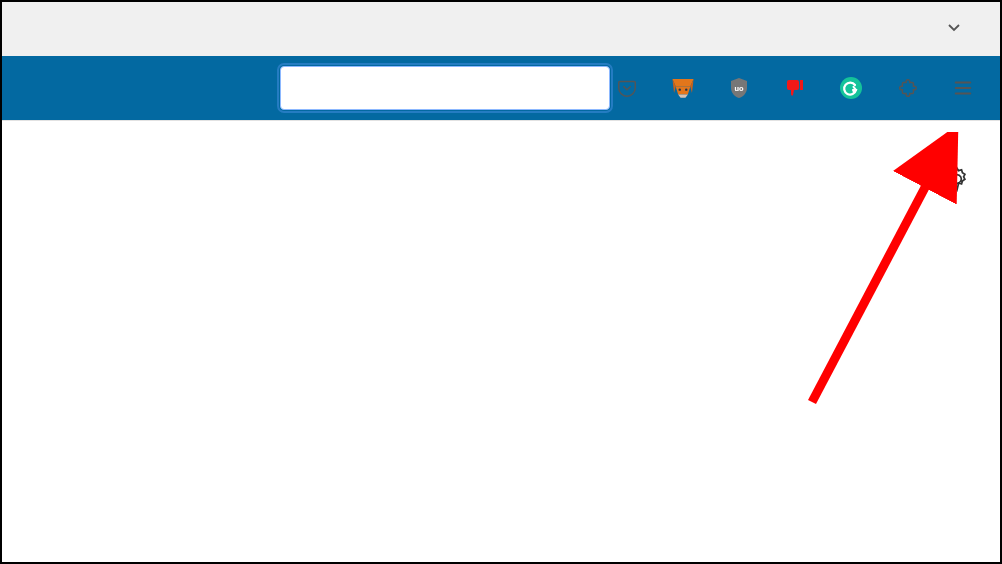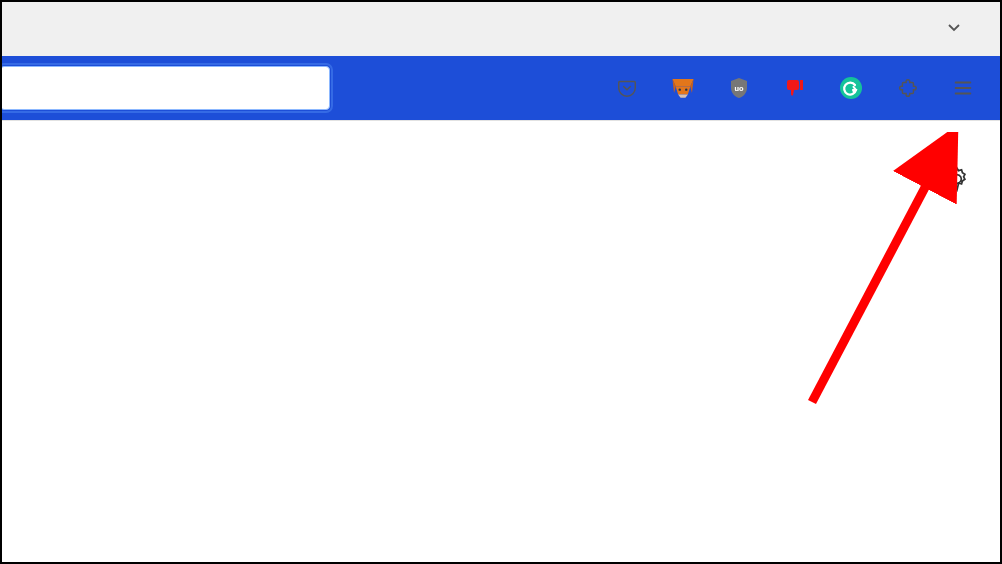--- a/index.html
+++ b/index.html
@@ -16,24 +16,24 @@
       height: 54px;
       background: #f0f0f0;
       display: flex;
       justify-content: flex-end;
       align-items: center;
       padding-right: 30px;
     }
     .tab-overflow { color: #333; cursor: pointer; padding: 6px; }
     .toolbar {
       height: 64px;
-      background: #1d4ed8;
+      background: #0369a1;
       display: flex;
       align-items: center;
-      justify-content: space-between;
+      justify-content: flex-end;
       padding: 0 20px 0 0;
     }
     .urlbar {
       width: 330px;
       height: 44px;
       background: #fff;
       border: 1px solid #8cb8ff;
       border-radius: 4px;
       outline: 2px solid rgba(100,160,255,0.35);
       outline-offset: 1px;

